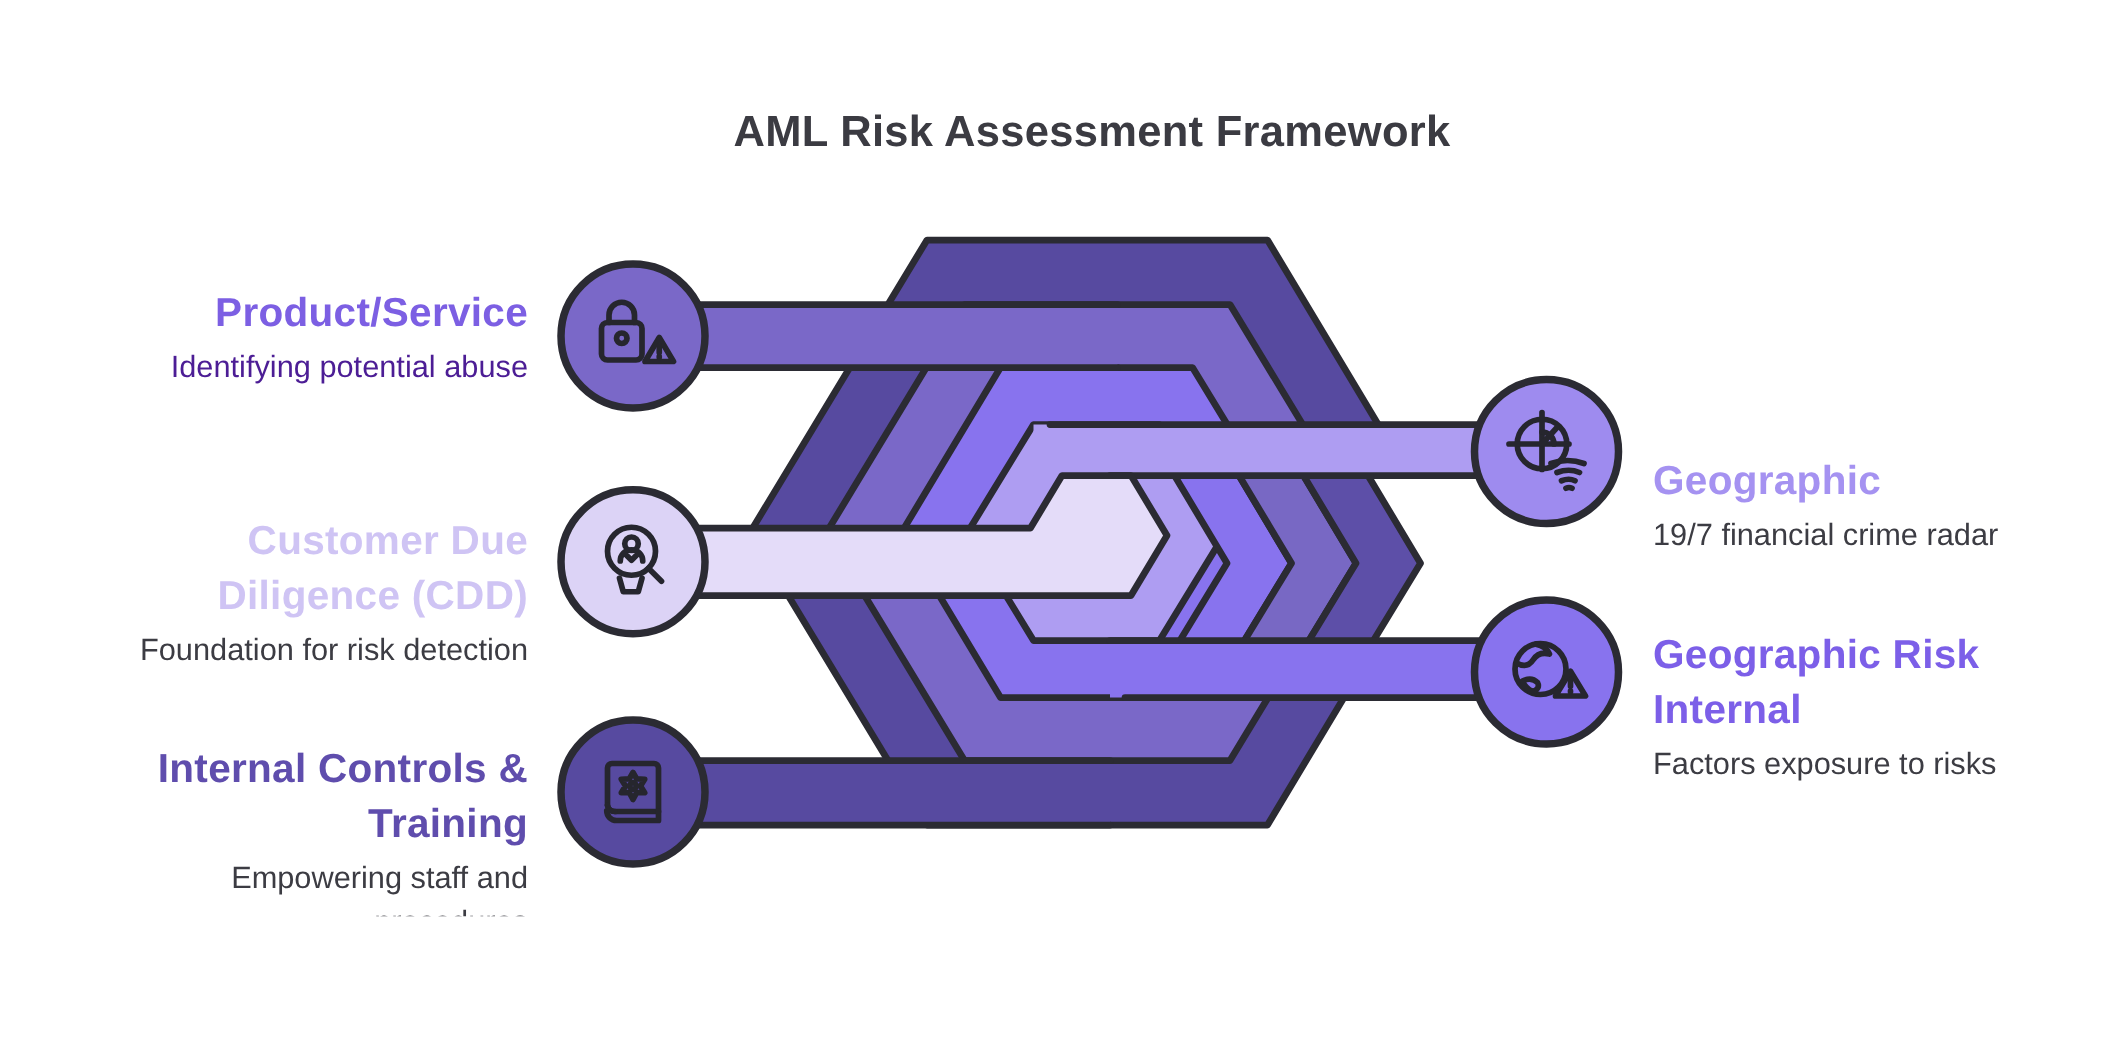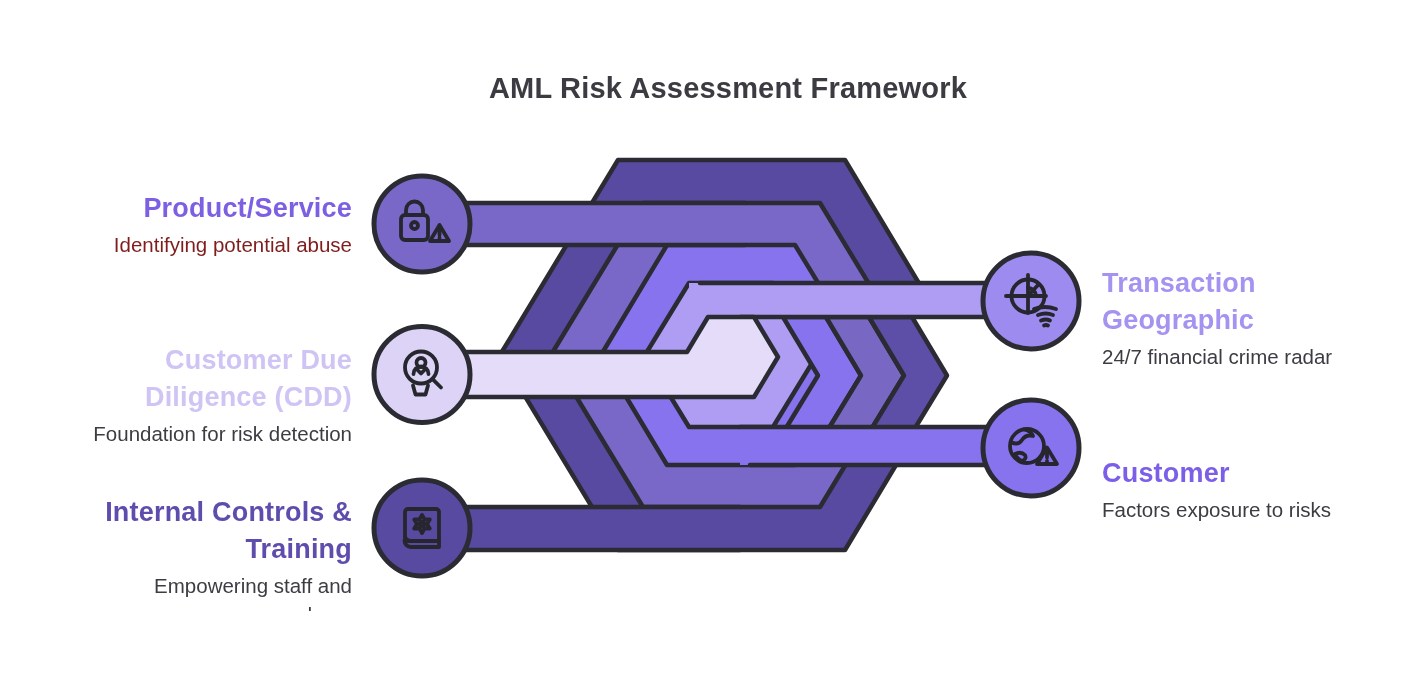--- a/index.html
+++ b/index.html
@@ -102,21 +102,21 @@
         <path d="M6,16 L16,-0.5 L26,16 Z"></path>
         <path d="M16,5 V9.5 M16,12.8 V13.2"></path>
       </g>
     </g>
   </svg>
 
   <div class="node-label left" style="top:190px">
     <div class="nl-title" style="color: rgb(124, 95, 227);">
       <span>Product/Service</span><br>
     </div>
-    <div class="nl-sub" style="color: #7f1d1d;">
+    <div class="nl-sub" style="color: #4c1d95;">
       <span>Identifying potential abuse</span>
     </div>
   </div>
 
   <div class="node-label left" style="top:494px">
     <div class="nl-title" style="color: rgb(95, 77, 173);">
       <span>Internal Controls &amp;</span><br><span>Training</span>
     </div>
     <div class="nl-sub" style="color: rgb(60, 60, 67);">
       <span>Empowering staff and</span><br><span>procedures</span>
@@ -127,29 +127,29 @@
     <div class="nl-title" style="color: rgb(207, 196, 244);">
       <span>Customer Due</span><br><span>Diligence (CDD)</span>
     </div>
     <div class="nl-sub" style="color: rgb(60, 60, 67);">
       <span>Foundation for risk detection</span>
     </div>
   </div>
 
   <div class="node-label right" style="top:265px">
     <div class="nl-title" style="color: rgb(165, 146, 241);">
-      <span>Transaction</span><br><span>Geographic</span>
+      <br><span>Geographic</span>
     </div>
     <div class="nl-sub" style="color: rgb(60, 60, 67);">
-      <span>24/7 financial crime radar</span>
+      <span>19/7 financial crime radar</span>
     </div>
   </div>
 
   <div class="node-label right" style="top:418px">
     <div class="nl-title" style="color: rgb(124, 95, 232);">
-      <br><span>Customer</span>
+      <span>Geographic Risk</span><br><span>Internal</span>
     </div>
     <div class="nl-sub" style="color: rgb(60, 60, 67);">
       <span>Factors exposure to risks</span>
     </div>
   </div>
 
 </div>
 
 </body></html>

